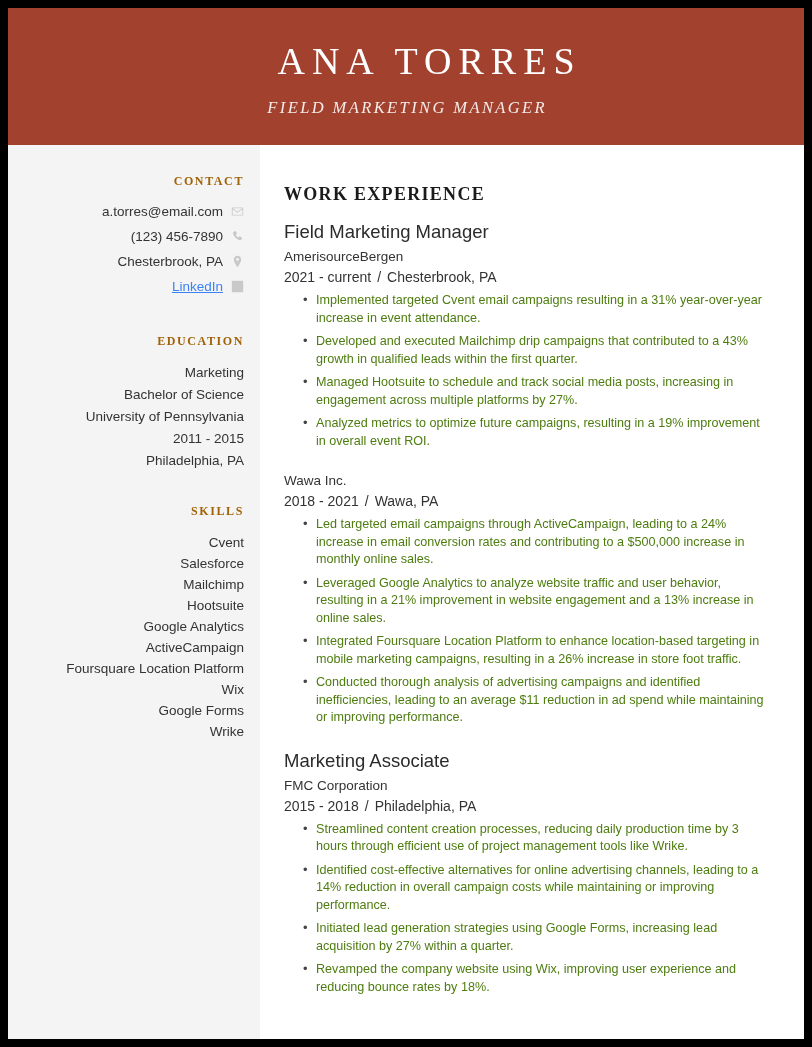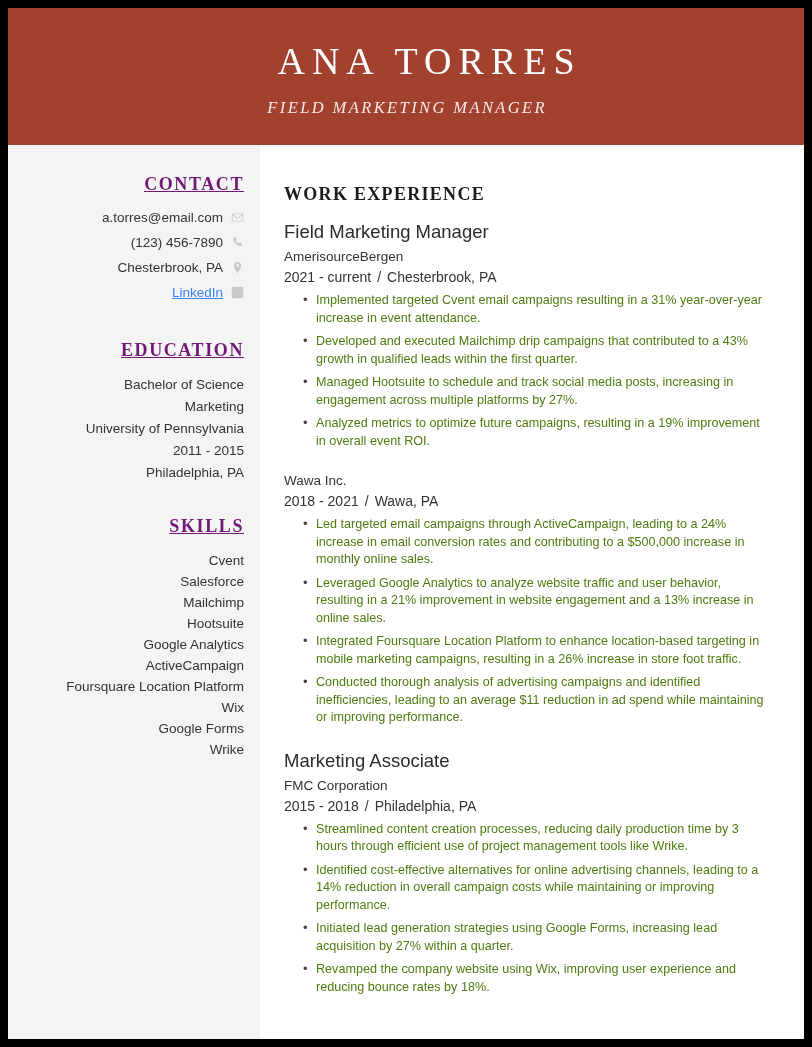--- a/index.html
+++ b/index.html
@@ -54,27 +54,26 @@
   
   #sidebar {
     width:252px;
     background:#f4f4f4;
     padding:29px 16px 0 14px;
     text-align:right;
     flex:0 0 252px;
   }
   .side-heading {
     font-family:"Liberation Serif", serif;
-    font-size:18px;
+    font-size:12px;
     font-weight:700;
-    color:#701a75;
+    color:#a16207;
     letter-spacing:1.6px;
     text-indent:1.6px;
     margin-bottom:13px;
-    text-decoration:underline;
   }
   .contact-row {
     display:flex;
     align-items:center;
     justify-content:flex-end;
     gap:8px;
     margin-bottom:6px;
     font-size:13.5px;
     color:#333333;
     line-height:19px;
@@ -207,22 +206,22 @@
           <svg width="13" height="13" viewBox="0 0 16 16" fill="currentColor">
               <path d="M1 1h14v14H1V1zm3.1 5.3h2v6.2h-2V6.3zm1-3.1a1.16 1.16 0 110 2.32 1.16 1.16 0 010-2.32zM7.3 6.3h1.92v.85h.03c.27-.5.92-1.03 1.9-1.03 2.03 0 2.4 1.33 2.4 3.07v3.31h-2V9.6c0-.74-.01-1.7-1.04-1.7-1.04 0-1.2.81-1.2 1.65v2.95h-2V6.3z"></path>
             </svg>
         </span>
       </div>
 
       <div class="side-gap"></div>
 
       <div id="edu-block">
         <div class="side-heading">EDUCATION</div>
+        <div class="side-line">Marketing</div>
         <div class="side-line">Bachelor of Science</div>
-        <div class="side-line">Marketing</div>
         <div class="side-line">University of Pennsylvania</div>
         <div class="side-line">2011 - 2015</div>
         <div class="side-line">Philadelphia, PA</div>
       </div>
 
       <div class="side-gap"></div>
 
       <div id="skills-block">
         <div class="side-heading" id="skills-heading">SKILLS</div>
         <div class="skill-line">Cvent</div>

